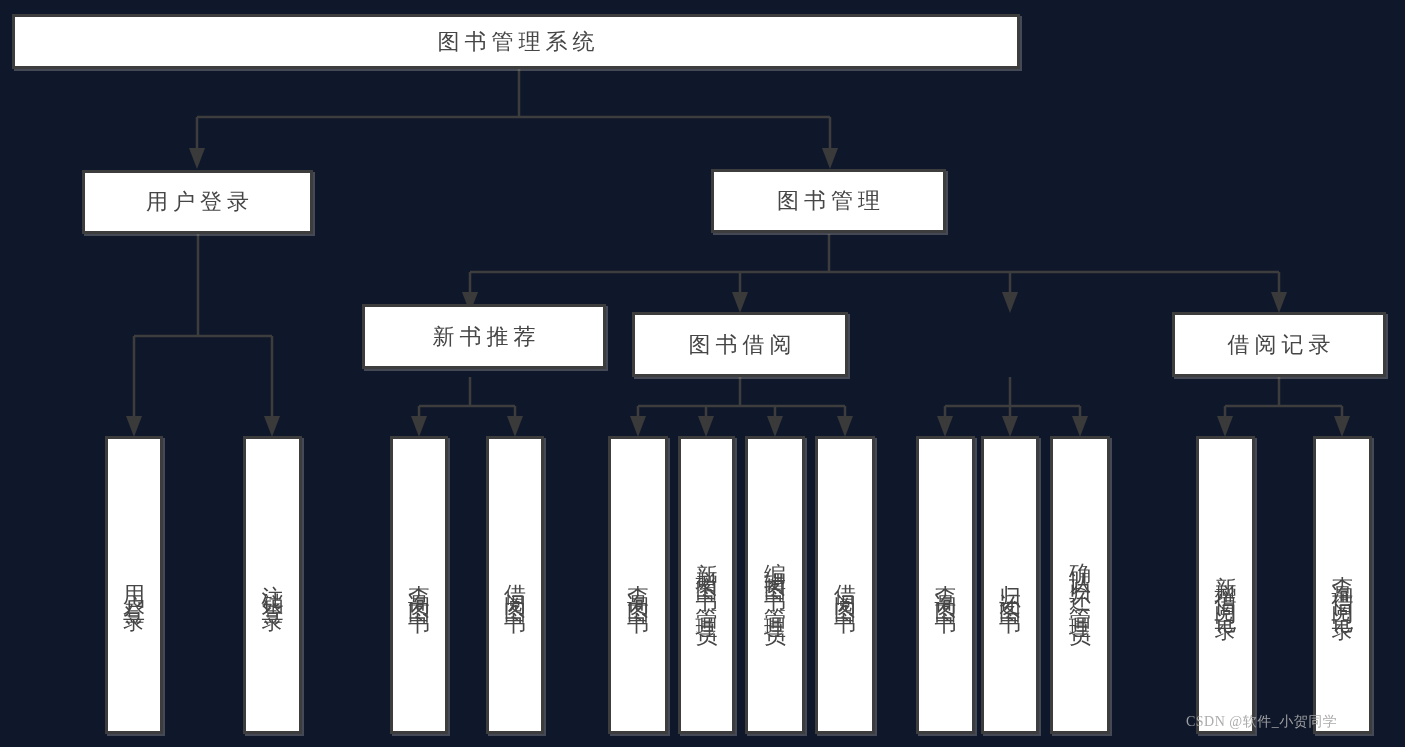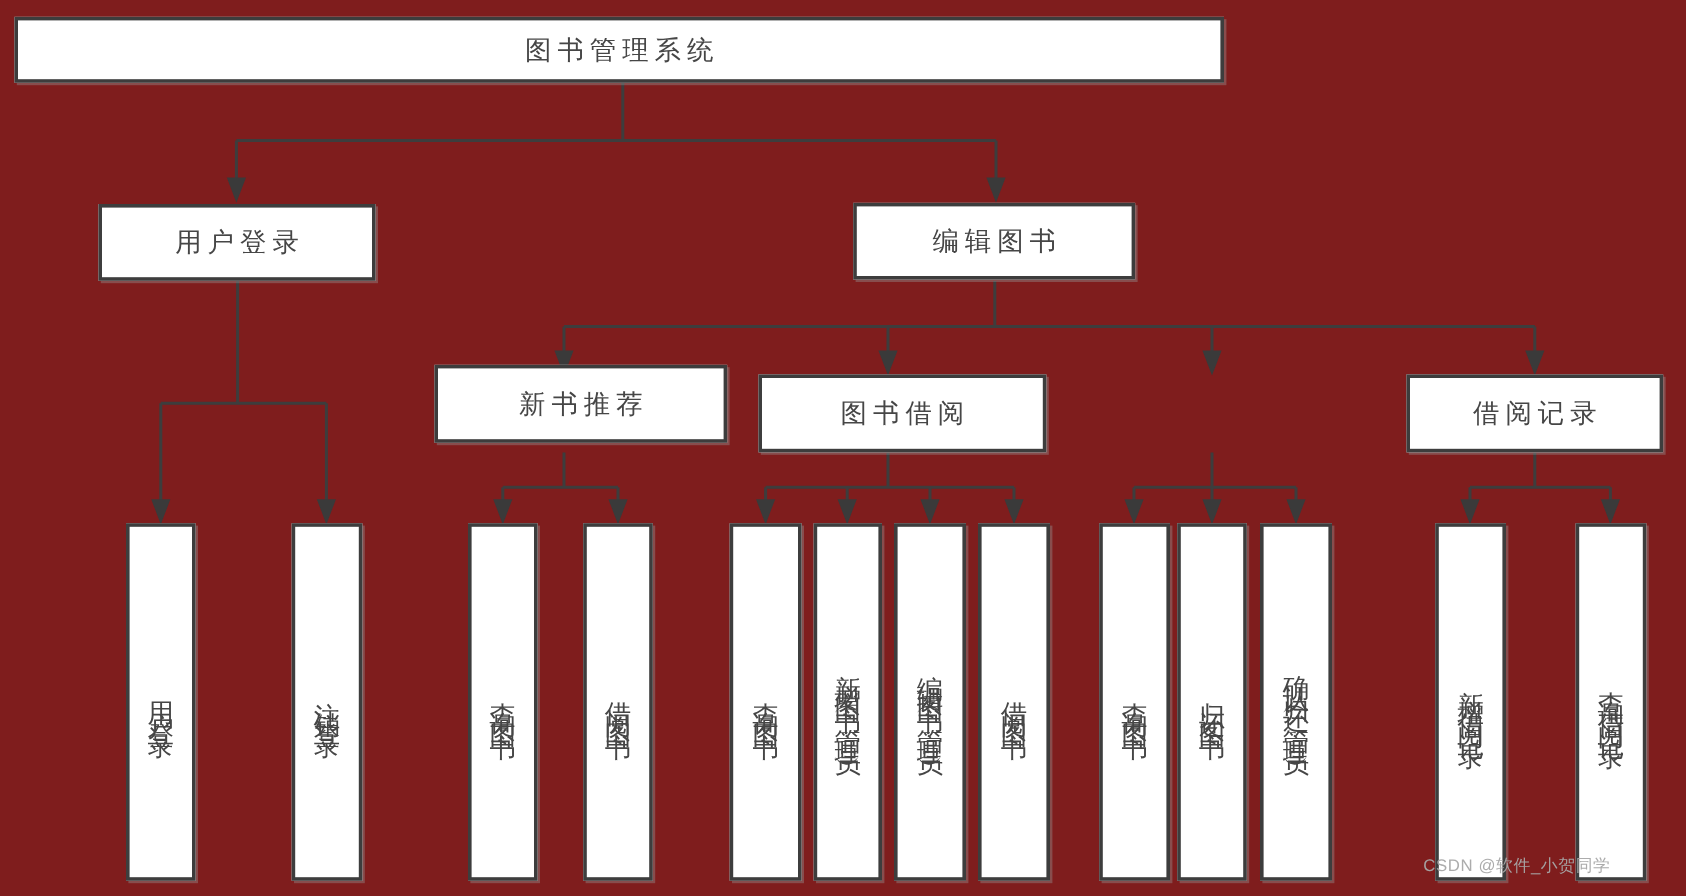--- a/index.html
+++ b/index.html
@@ -1,21 +1,21 @@
 <!DOCTYPE html>
 <html><head>
 <meta charset="utf-8">
 <style>
   html, body { margin: 0; padding: 0; background: #ffffff; }
   .stage {
     position: relative;
     width: 1405px;
     height: 747px;
-    background: #7f1d1d;
-    font-family: Liberation Sans, sans-serif;
+    background: #0f172a;
+    font-family: Liberation Serif, serif;
     overflow: hidden;
   }
   svg.wires { position: absolute; left: 0; top: 0; }
   .node {
     position: absolute;
     box-sizing: border-box;
     background: #ffffff;
     border: 3px solid #3d3d3d;
     box-shadow: 2px 2px 0 rgba(150,150,150,0.40);
     display: flex;
@@ -88,24 +88,24 @@
       <polygon points="1002,416 1018,416 1010,437"></polygon>
       <polygon points="1072,416 1088,416 1080,437"></polygon>
       <polygon points="1217,416 1233,416 1225,437"></polygon>
       <polygon points="1334,416 1350,416 1342,437"></polygon>
     </g>
   </svg>
 
   <div class="node h-node" style="left:12px; top:14px; width:1008px; height:55px">图书管理系统</div>
 
   <div class="node h-node" style="left:82px; top:170px; width:231px; height:64px">用户登录</div>
-  <div class="node h-node" style="left:711px; top:169px; width:235px; height:64px">编辑图书</div>
+  <div class="node h-node" style="left:711px; top:169px; width:235px; height:64px">图书管理</div>
 
   <div class="node h-node" style="left:362px; top:304px; width:244px; height:65px">新书推荐</div>
-  <div class="node h-node" style="left:632px; top:312px; width:240px; height:65px">图书借阅</div>
+  <div class="node h-node" style="left:632px; top:312px; width:216px; height:65px">图书借阅</div>
   <div class="node h-node" style="left:1172px; top:312px; width:214px; height:65px">借阅记录</div>
 
   <div class="node v-node" style="left:105px; top:436px; width:58px; height:298px">用户登录</div>
   <div class="node v-node" style="left:243px; top:436px; width:59px; height:298px">注销登录</div>
 
   <div class="node v-node" style="left:390px; top:436px; width:58px; height:298px">查询图书</div>
   <div class="node v-node" style="left:486px; top:436px; width:58px; height:298px">借阅图书</div>
 
   <div class="node v-node" style="left:608px; top:436px; width:60px; height:298px">查询图书</div>
   <div class="node v-node" style="left:678px; top:436px; width:57px; height:298px">新增图书（管理员）</div>

